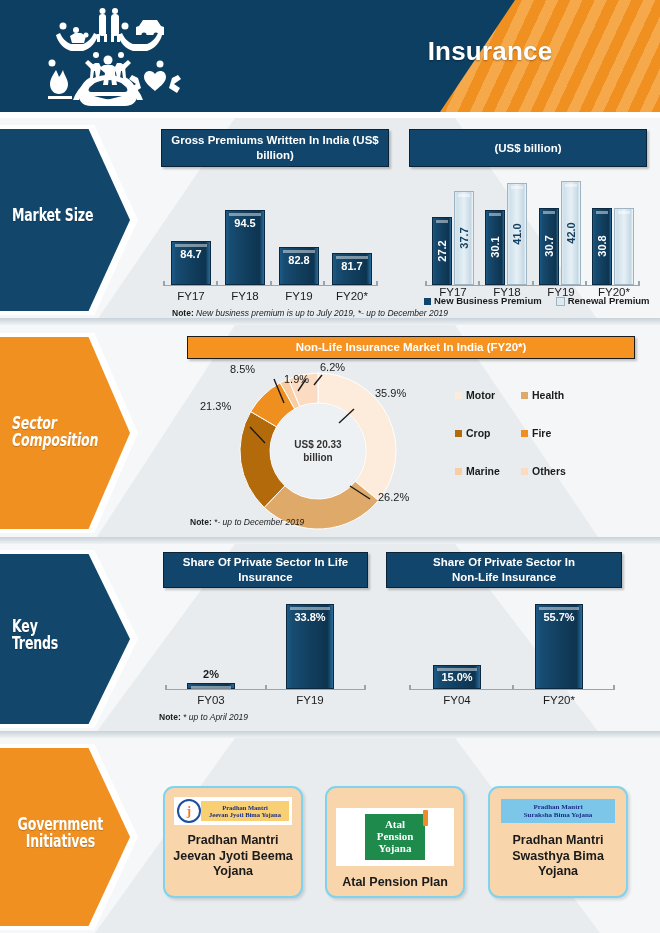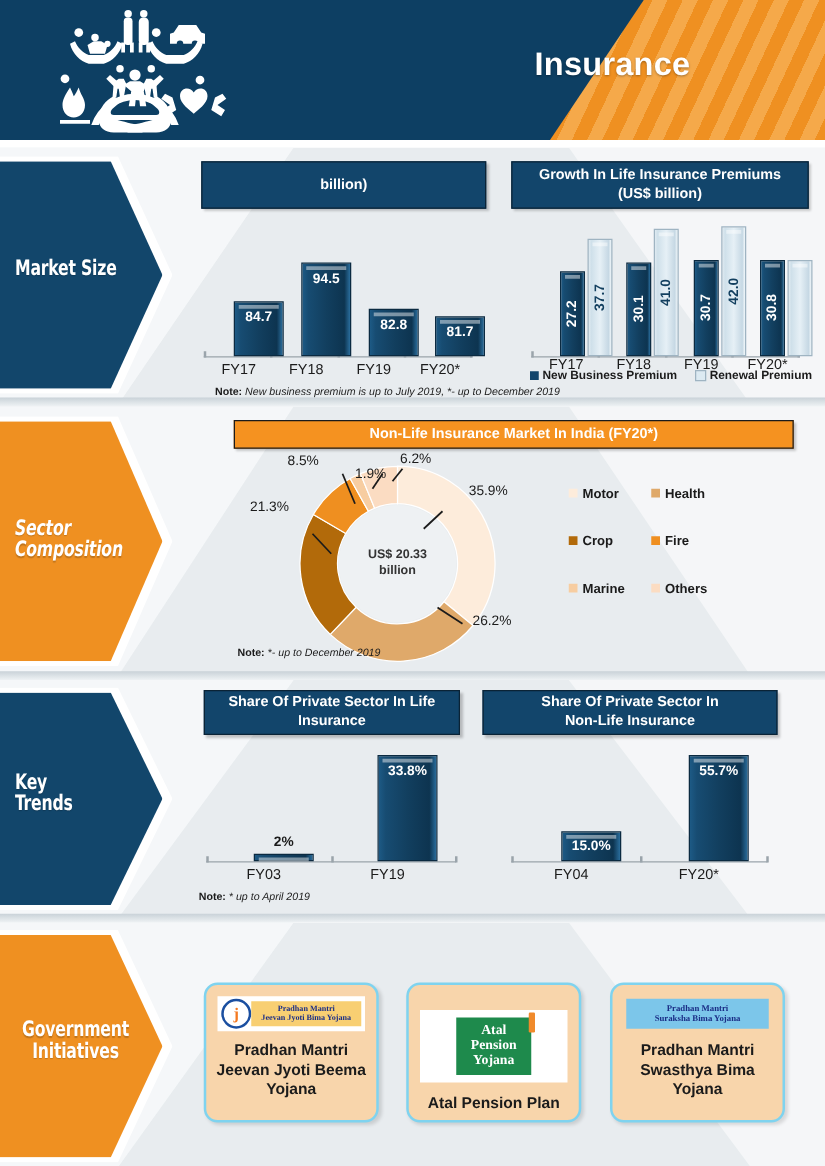--- a/index.html
+++ b/index.html
@@ -78,21 +78,21 @@
   }
   .plate.orange{background:#f59220;border-color:#1b1b1b;color:#fff;font-size:11.5px;}
 
   
   .chart{position:absolute;}
   .axis{position:absolute;left:0;bottom:0;height:1.5px;background:#9aa4ab;width:100%;}
   .axis-tick{position:absolute;bottom:0;width:1.5px;height:5px;background:#9aa4ab;}
   .bar{
     position:absolute;bottom:1.5px;
     background:linear-gradient(90deg,#1d5a85 0%,#174c72 12%,#123f5f 50%,#0d3450 88%,#2a6d9c 100%);
-    border:1px solid #0b2a41;box-sizing:border-box;margin-left:16px;
+    border:1px solid #0b2a41;box-sizing:border-box;
   }
   .bar:before{
     content:"";position:absolute;left:3px;right:3px;top:2px;height:3px;
     background:rgba(255,255,255,.45);
   }
   .bar.light{
     background:linear-gradient(90deg,#dfeaf1 0%,#cfe0ea 12%,#e6f0f6 50%,#c6d8e4 88%,#f2f8fb 100%);
     border-color:#9fb4c2;
   }
   .bar-val{
@@ -210,20 +210,21 @@
 
     <div class="hex-wrap" style="top:7px;height:190px;">
       <div class="hex outline"></div>
       <div class="hex blue" style="top:4px;height:182px;left:-18px;width:148px;"></div>
       <div class="hex-label" style="top:82px;">
         <div>Market Size</div>
       </div>
     </div>
 
     <div class="plate" style="left:161px;top:11px;width:228px;height:38px;flex-direction:column;">
+      <span>Gross Premiums Written In India (US$</span>
       <span>billion)</span>
     </div>
 
     <div class="chart" style="left:163px;top:68px;width:215px;height:100px;">
       <div class="axis"></div>
       <div class="axis-tick" style="left:0;"></div>
       <div class="axis-tick" style="left:53px;"></div>
       <div class="axis-tick" style="left:107px;"></div>
       <div class="axis-tick" style="left:160px;"></div>
       <div class="axis-tick" style="left:213px;"></div>
@@ -241,21 +242,20 @@
         <div class="bar-val">81.7</div>
       </div>
 
       <div class="cat" style="left:3px;top:104px;width:50px;">FY17</div>
       <div class="cat" style="left:57px;top:104px;width:50px;">FY18</div>
       <div class="cat" style="left:111px;top:104px;width:50px;">FY19</div>
       <div class="cat" style="left:164px;top:104px;width:50px;">FY20*</div>
     </div>
 
     <div class="plate" style="left:409px;top:11px;width:238px;height:38px;flex-direction:column;">
-      <span>Growth In Life Insurance Premiums</span>
       <span>(US$ billion)</span>
     </div>
 
     <div class="chart" style="left:425px;top:62px;width:215px;height:106px;">
       <div class="axis"></div>
       <div class="axis-tick" style="left:0;"></div>
       <div class="axis-tick" style="left:53px;"></div>
       <div class="axis-tick" style="left:107px;"></div>
       <div class="axis-tick" style="left:160px;"></div>
       <div class="axis-tick" style="left:213px;"></div>

